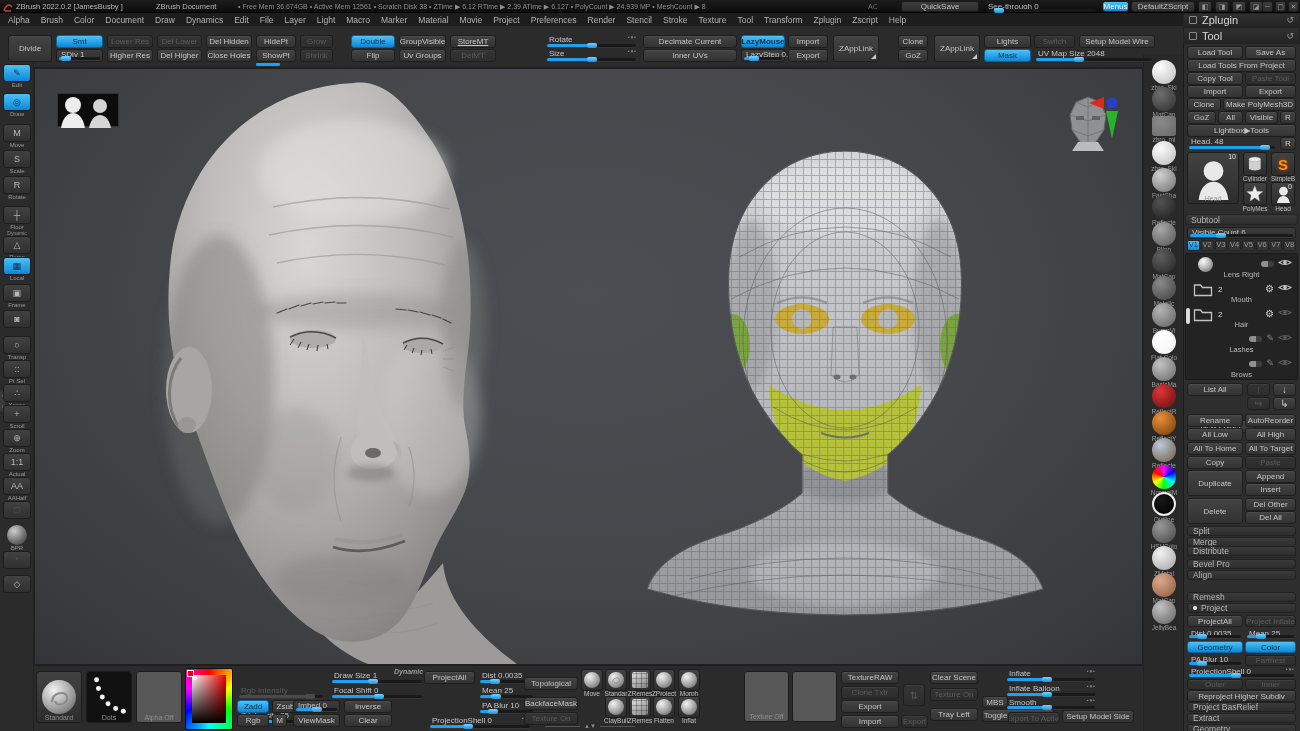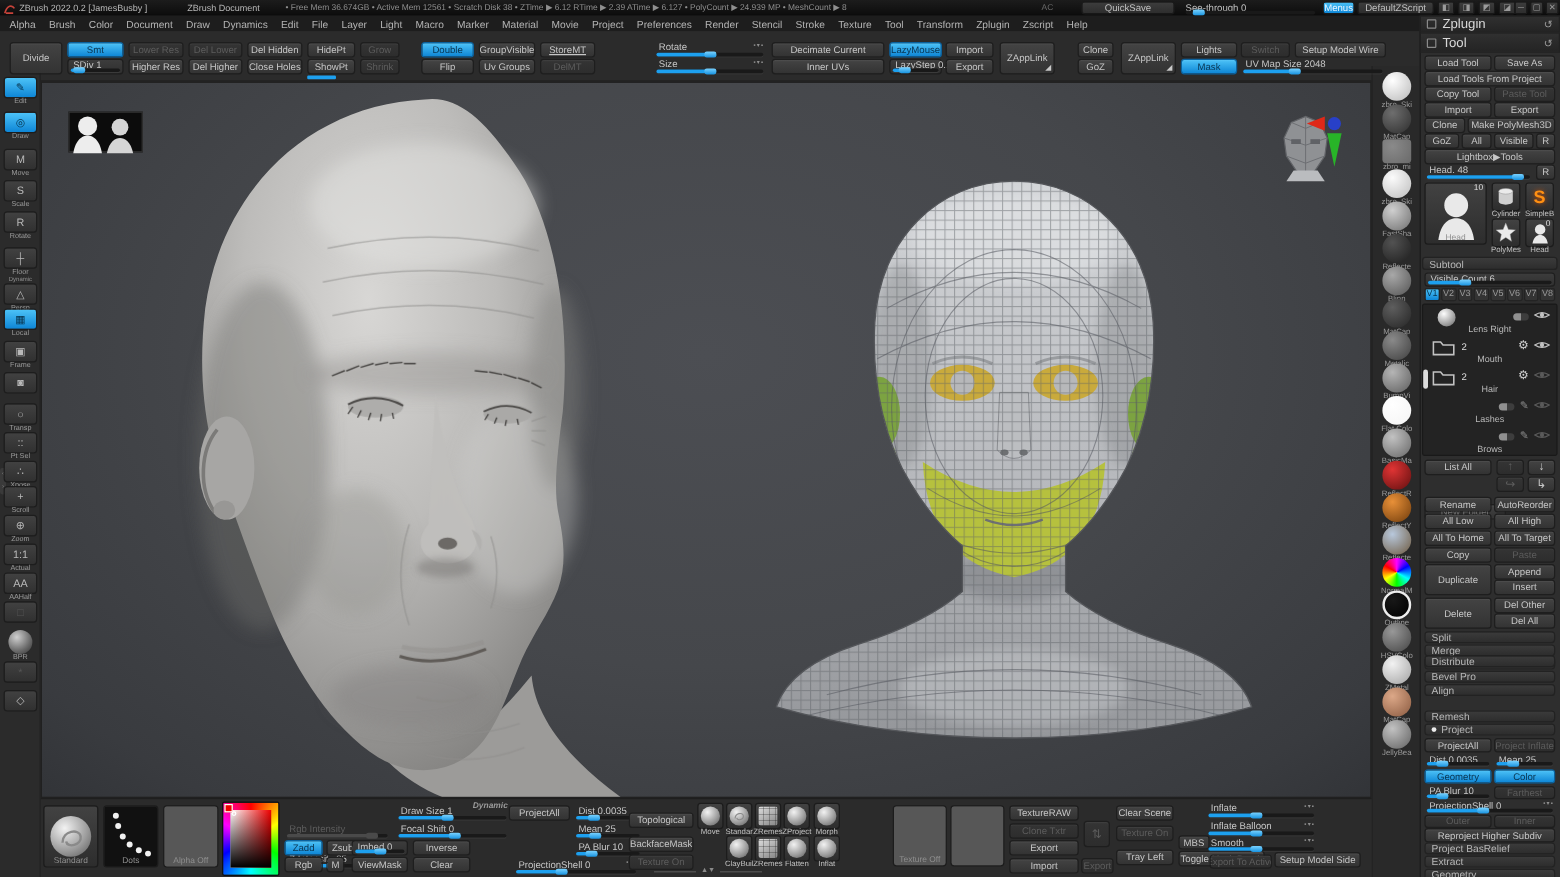--- a/index.html
+++ b/index.html
@@ -547,21 +547,21 @@
       <div class="slider" style="pointer-events: auto; position: absolute; left: 545px; top: 49px; width: 93px; height: 13px;">
         <span class="slbl">Size</span>
         <div class="strack">
           <div class="sfill" style="width: 50%;"></div>
           <div class="snub" style="left: calc(50% - 5px);"></div>
         </div>
         <span class="mini">▪▾▪</span>
       </div>
       <div class="btn" style="pointer-events: auto; position: absolute; left: 643px; top: 35px; width: 94px; height: 13px;">Decimate Current</div>
       <div class="btn" style="pointer-events: auto; position: absolute; left: 643px; top: 49px; width: 94px; height: 13px;">Inner UVs</div>
-      <div class="btn act" style="pointer-events: auto; position: absolute; left: 741px; top: 35px; width: 44px; height: 13px;">LazyMouse</div>
+      <div class="btn act" style="pointer-events: auto; position: absolute; left: 741px; top: 35px; width: 44px; height: 13px; font-weight: bold;">LazyMouse</div>
       <div class="slider chrome" style="pointer-events: auto; position: absolute; left: 741px; top: 49px; width: 44px; height: 13px;">
         <span class="slbl">LazyStep 0.25</span>
         <div class="strack">
           <div class="sfill" style="width: 25%;"></div>
           <div class="snub" style="left: calc(25% - 5px);"></div>
         </div>
       </div>
       <div class="btn" style="pointer-events: auto; position: absolute; left: 788px; top: 35px; width: 40px; height: 13px;">Import</div>
       <div class="btn" style="pointer-events: auto; position: absolute; left: 788px; top: 49px; width: 40px; height: 13px;">Export</div>
       <div class="btn tall" style="pointer-events: auto; position: absolute; left: 833px; top: 35px; width: 46px; height: 27px;">ZAppLink<i class="corner"></i></div>

